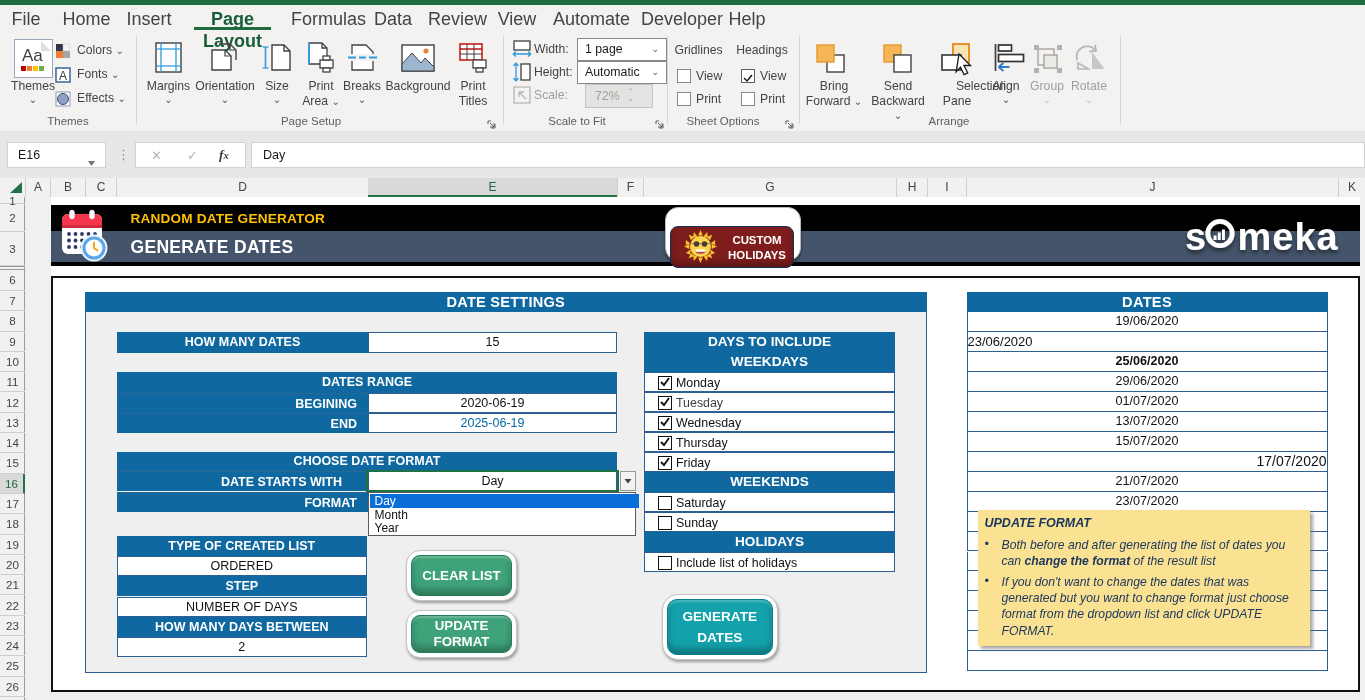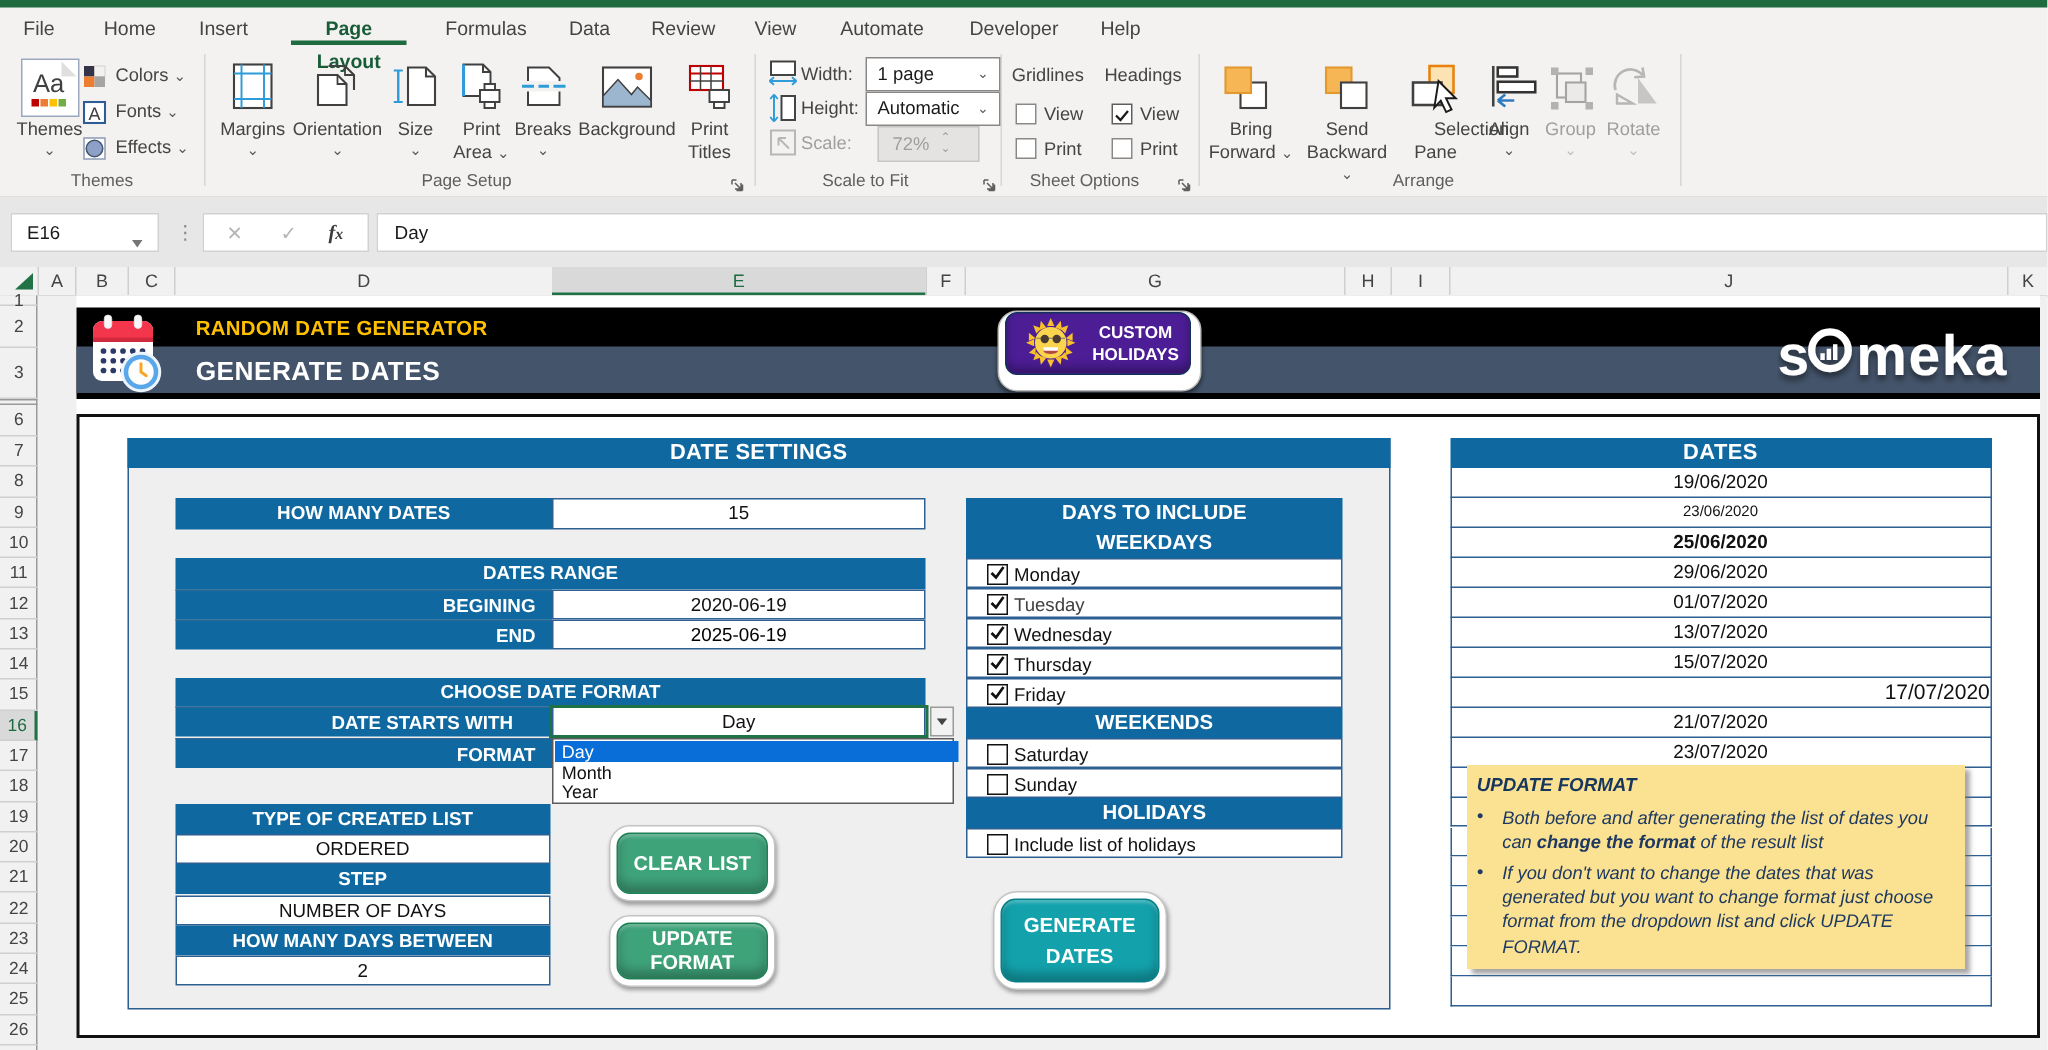--- a/index.html
+++ b/index.html
@@ -11,21 +11,21 @@
   .chev{font-size:10px;color:#555;}
   .blue{background:#0F69A0;color:#fff;font-weight:bold;}
   .ck{position:absolute;left:13px;top:3px;width:12px;height:12px;border:1.6px solid #111;background:#fff;}
 </style>
 </head>
 <body>
 
 <div class="abs" id="ribbon" style="left:0;top:0;width:1365px;height:131px;background:#f3f2f1;border-bottom:1px solid #bdbbb9;">
   <div class="abs" style="left:0;top:0;width:1365px;height:5px;background:#1e6b3f;"></div>
 
-  <div class="abs" style="top:8px;left:0;width:1365px;height:22px;font-size:13px;color:#444;">
+  <div class="abs" style="top:8px;left:0;width:1365px;height:22px;font-size:18px;color:#444;">
     <div class="abs" style="left:9px;top:0;width:34px;text-align:center;line-height:22px;">File</div>
     <div class="abs" style="left:60px;top:0;width:53px;text-align:center;line-height:22px;">Home</div>
     <div class="abs" style="left:124px;top:0;width:50px;text-align:center;line-height:22px;">Insert</div>
     <div class="abs" style="left:194px;top:0;width:77px;text-align:center;line-height:22px;color:#185c37;font-weight:bold;">Page Layout</div>
     <div class="abs" style="left:194px;top:18.5px;width:77px;height:3px;background:#1e6b3f;"></div>
     <div class="abs" style="left:291px;top:0;width:66px;text-align:center;line-height:22px;">Formulas</div>
     <div class="abs" style="left:373px;top:0;width:40px;text-align:center;line-height:22px;">Data</div>
     <div class="abs" style="left:428px;top:0;width:55px;text-align:center;line-height:22px;">Review</div>
     <div class="abs" style="left:497px;top:0;width:40px;text-align:center;line-height:22px;">View</div>
     <div class="abs" style="left:553px;top:0;width:70px;text-align:center;line-height:22px;">Automate</div>
@@ -356,21 +356,21 @@
           <circle cx="22" cy="38" r="1.9"></circle>
       </g>
       <circle cx="34" cy="39" r="12.5" fill="#59a7e8" stroke="#eef4fb" stroke-width="2"></circle>
       <circle cx="34" cy="39" r="8.5" fill="#fdfdfe"></circle>
       <path d="M34 33.5 v5.5 l3.5 2.5" stroke="#f5a623" stroke-width="2" fill="none" stroke-linecap="round"></path>
     </svg>
     <div class="abs" style="left:79.5px;top:6px;font-size:13.6px;font-weight:bold;color:#ffc000;letter-spacing:0.2px;">RANDOM DATE GENERATOR</div>
     <div class="abs" style="left:79.5px;top:32.5px;font-size:17.5px;font-weight:bold;color:#fff;letter-spacing:0.3px;">GENERATE DATES</div>
 
     <div class="abs" style="left:614px;top:2.5px;width:134px;height:52px;background:#fff;border-radius:13px;border:1px solid #b9b9b9;box-shadow:0 2px 3px rgba(0,0,0,0.45);">
-      <div class="abs" style="left:4px;top:0;width:124px;height:42px;background:#4c1d95;border:1.5px solid #16305e;border-radius:8px;box-sizing:border-box;box-shadow:inset 0 -4px 6px rgba(0,0,0,0.3);">
+      <div class="abs" style="left:4px;top:18px;width:124px;height:42px;background:#7f1d1d;border:1.5px solid #16305e;border-radius:8px;box-sizing:border-box;box-shadow:inset 0 -4px 6px rgba(0,0,0,0.3);">
         <svg class="abs" style="left:13px;top:3px;" width="33" height="33" viewBox="0 0 33 33">
           <g fill="#f8c12c">
               <path d="M16.5 0 l2.4 5.4 l-4.8 0 Z"></path>
               <path d="M16.5 33 l2.4 -5.4 l-4.8 0 Z"></path>
               <path d="M0 16.5 l5.4 -2.4 l0 4.8 Z"></path>
               <path d="M33 16.5 l-5.4 -2.4 l0 4.8 Z"></path>
               <path d="M4.8 4.8 l5.5 2.1 l-3.4 3.4 Z"></path>
               <path d="M28.2 4.8 l-5.5 2.1 l3.4 3.4 Z"></path>
               <path d="M4.8 28.2 l5.5 -2.1 l-3.4 -3.4 Z"></path>
               <path d="M28.2 28.2 l-5.5 -2.1 l3.4 -3.4 Z"></path>
@@ -416,21 +416,21 @@
   <div class="abs" id="outerbox" style="left:51px;top:79px;width:1309px;height:416px;background:#fff;border:2px solid #111;box-sizing:border-box;"></div>
 
   <div class="abs" style="left:84.5px;top:94.5px;width:842.5px;height:381px;background:#efefef;border:1px solid #2d5f92;box-sizing:border-box;"></div>
   <div class="abs blue" style="left:84.5px;top:94.5px;width:842.5px;height:20.8px;font-size:14.6px;text-align:center;line-height:21px;letter-spacing:0.2px;">DATE SETTINGS</div>
   <div class="abs blue" style="left:117px;top:134.6px;width:251px;height:21.4px;line-height:21.4px;text-align:center;font-size:12.5px;">HOW MANY DATES</div>
   <div class="abs" style="left:368px;top:134.6px;width:249px;height:21.4px;line-height:19.4px;text-align:center;font-size:12.5px;color:#111;background:#fff;border:1px solid #2d5f92;box-sizing:border-box;">15</div>
   <div class="abs blue" style="left:117px;top:175.2px;width:500px;height:20.7px;line-height:20.7px;text-align:center;font-size:12.5px;">DATES RANGE</div>
   <div class="abs blue" style="left:117px;top:195.9px;width:251px;height:20.3px;line-height:20.3px;text-align:right;padding-right:11px;box-sizing:border-box;font-size:12.5px;border-top:1px solid #2a6793;">BEGINING</div>
   <div class="abs" style="left:368px;top:195.9px;width:249px;height:20.3px;line-height:18.3px;text-align:center;font-size:12.5px;color:#111;background:#fff;border:1px solid #2d5f92;box-sizing:border-box;">2020-06-19</div>
   <div class="abs blue" style="left:117px;top:216.20000000000002px;width:251px;height:20.3px;line-height:20.3px;text-align:right;padding-right:11px;box-sizing:border-box;font-size:12.5px;border-top:1px solid #2a6793;">END</div>
-  <div class="abs" style="left:368px;top:216.20000000000002px;width:249px;height:20.3px;line-height:18.3px;text-align:center;font-size:12.5px;color:#000000;background:#fff;border:1px solid #2d5f92;box-sizing:border-box;">2025-06-19</div>
+  <div class="abs" style="left:368px;top:216.20000000000002px;width:249px;height:20.3px;line-height:18.3px;text-align:center;font-size:12.5px;color:#0369a1;background:#fff;border:1px solid #2d5f92;box-sizing:border-box;">2025-06-19</div>
   <div class="abs blue" style="left:117px;top:255px;width:500px;height:19.3px;line-height:19.3px;text-align:center;font-size:12.5px;">CHOOSE DATE FORMAT</div>
   <div class="abs blue" style="left:117px;top:274.3px;width:251px;height:20.2px;line-height:20.2px;text-align:right;padding-right:26px;box-sizing:border-box;font-size:12.5px;border-top:1px solid #2a6793;">DATE STARTS WITH</div>
   <div class="abs" style="left:368px;top:274.3px;width:249px;height:20.2px;line-height:18.2px;text-align:center;font-size:12.5px;color:#111;background:#fff;border:1px solid #2d5f92;box-sizing:border-box;">Day</div>
   <div class="abs blue" style="left:117px;top:294.5px;width:251px;height:20.5px;line-height:20.5px;text-align:right;padding-right:11px;box-sizing:border-box;font-size:12.5px;border-top:1px solid #2a6793;">FORMAT</div>
   <div class="abs" style="left:368px;top:294.5px;width:249px;height:20.5px;background:#fff;border:1px solid #2d5f92;box-sizing:border-box;"></div>
   <div class="abs" style="left:366px;top:272.8px;width:253px;height:22.6px;border:2px solid #1f7246;box-sizing:border-box;"></div>
   <div class="abs" style="left:619.5px;top:274.3px;width:16px;height:20.2px;background:#f2f2f2;border:1px solid #9a9a9a;box-sizing:border-box;"><svg width="14" height="18">
         <path d="M3.5 7 L10.5 7 L7 11.5 Z" fill="#444"></path>
       </svg></div>
   <div class="abs" style="left:367.5px;top:294.5px;width:268.5px;height:44.5px;background:#fff;border:1px solid #5a5a5a;box-sizing:border-box;z-index:5;">
@@ -504,21 +504,21 @@
       <div class="ck"></div>
       <span style="position:absolute;left:31px;top:3px;font-size:12.4px;color:#111;">Sunday</span>
     </div>
   <div class="abs blue" style="left:644px;top:335.1px;width:251px;height:20.1px;line-height:20.1px;text-align:center;font-size:13.6px;">HOLIDAYS</div>
   <div class="abs" style="left:644px;top:355.1px;width:251px;height:20.1px;background:#fff;border:1px solid #2d5f92;box-sizing:border-box;">
       <div class="ck"></div>
       <span style="position:absolute;left:31px;top:3px;font-size:12.4px;color:#111;">Include list of holidays</span>
     </div>
   <div class="abs blue" style="left:966.5px;top:94.5px;width:361px;height:20.8px;line-height:20.8px;text-align:center;font-size:14.6px;letter-spacing:0.3px;">DATES</div>
   <div class="abs" style="left:966.5px;top:115.3px;width:361px;height:19.93px;background:#fff;border:1px solid #2d5f92;border-top:none;box-sizing:border-box;text-align:center;font-size:12.6px;color:#111;line-height:19px;">19/06/2020</div>
-  <div class="abs" style="left:966.5px;top:135.2px;width:361px;height:19.93px;background:#fff;border:1px solid #2d5f92;border-top:none;box-sizing:border-box;text-align:center;font-size:10px;color:#111;line-height:19px;">23/06/2020</div>
+  <div class="abs" style="left:966.5px;top:135.2px;width:361px;height:19.93px;background:#fff;border:1px solid #2d5f92;border-top:none;box-sizing:border-box;font-size:13px;color:#111;line-height:19px;">23/06/2020</div>
   <div class="abs" style="left:966.5px;top:155.2px;width:361px;height:19.93px;background:#fff;border:1px solid #2d5f92;border-top:none;box-sizing:border-box;text-align:center;font-size:12.6px;color:#111;line-height:19px;font-weight:bold;">25/06/2020</div>
   <div class="abs" style="left:966.5px;top:175.1px;width:361px;height:19.93px;background:#fff;border:1px solid #2d5f92;border-top:none;box-sizing:border-box;text-align:center;font-size:12.6px;color:#111;line-height:19px;">29/06/2020</div>
   <div class="abs" style="left:966.5px;top:195.0px;width:361px;height:19.93px;background:#fff;border:1px solid #2d5f92;border-top:none;box-sizing:border-box;text-align:center;font-size:12.6px;color:#111;line-height:19px;">01/07/2020</div>
   <div class="abs" style="left:966.5px;top:215.0px;width:361px;height:19.93px;background:#fff;border:1px solid #2d5f92;border-top:none;box-sizing:border-box;text-align:center;font-size:12.6px;color:#111;line-height:19px;">13/07/2020</div>
   <div class="abs" style="left:966.5px;top:234.9px;width:361px;height:19.93px;background:#fff;border:1px solid #2d5f92;border-top:none;box-sizing:border-box;text-align:center;font-size:12.6px;color:#111;line-height:19px;">15/07/2020</div>
   <div class="abs" style="left:966.5px;top:254.8px;width:361px;height:19.93px;background:#fff;border:1px solid #2d5f92;border-top:none;box-sizing:border-box;text-align:right;font-size:14px;color:#111;line-height:19px;">17/07/2020</div>
   <div class="abs" style="left:966.5px;top:274.7px;width:361px;height:19.93px;background:#fff;border:1px solid #2d5f92;border-top:none;box-sizing:border-box;text-align:center;font-size:12.6px;color:#111;line-height:19px;">21/07/2020</div>
   <div class="abs" style="left:966.5px;top:294.7px;width:361px;height:19.93px;background:#fff;border:1px solid #2d5f92;border-top:none;box-sizing:border-box;text-align:center;font-size:12.6px;color:#111;line-height:19px;">23/07/2020</div>
   <div class="abs" style="left:966.5px;top:314.6px;width:361px;height:19.93px;background:#fff;border:1px solid #2d5f92;border-top:none;box-sizing:border-box;text-align:center;font-size:12.6px;color:#111;line-height:19px;"></div>
   <div class="abs" style="left:966.5px;top:334.5px;width:361px;height:19.93px;background:#fff;border:1px solid #2d5f92;border-top:none;box-sizing:border-box;text-align:center;font-size:12.6px;color:#111;line-height:19px;"></div>

